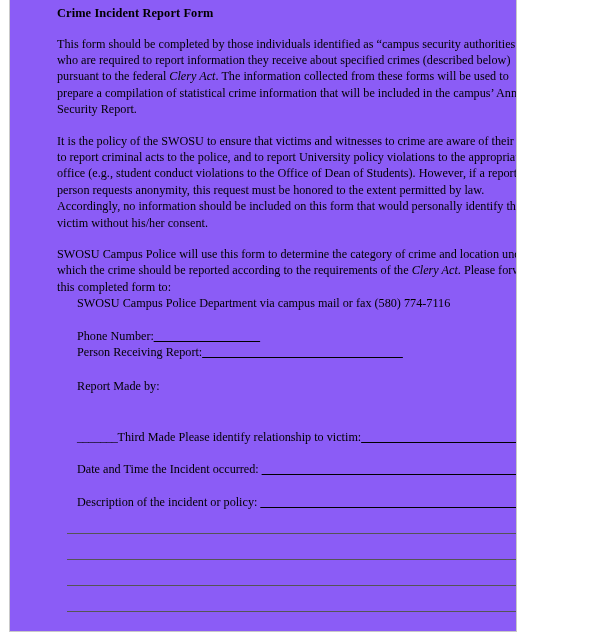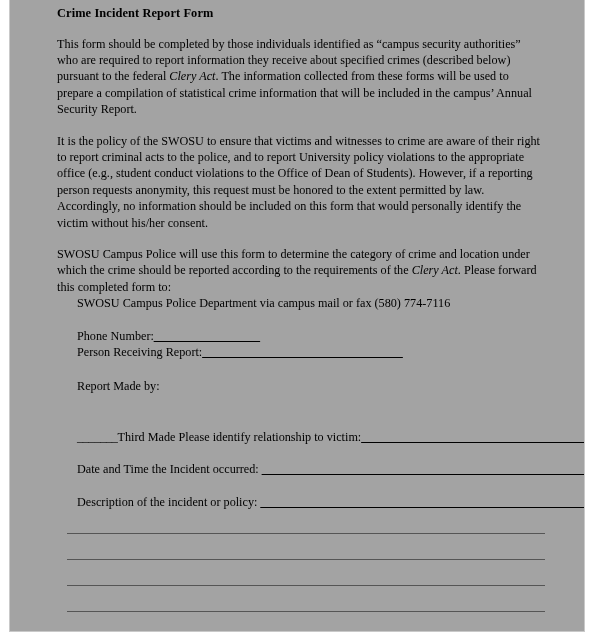--- a/index.html
+++ b/index.html
@@ -14,23 +14,23 @@
     overflow: hidden;
     font-family: "Liberation Serif", "DejaVu Serif", serif;
     color: #000000;
   }
 
   
   .page {
     position: absolute;
     left: 9px;
     top: 0px;
-    width: 576px;
+    width: 508px;
     height: 632px;
-    background: #a3a3a3;
+    background: #8b5cf6;
     border-left: 1px solid #c9c9c9;
     border-right: 1px solid #c9c9c9;
     border-bottom: 1px solid #c9c9c9;
     box-sizing: border-box;
     overflow: hidden;
   }
 
   .content {
     position: absolute;
     left: 47px;

